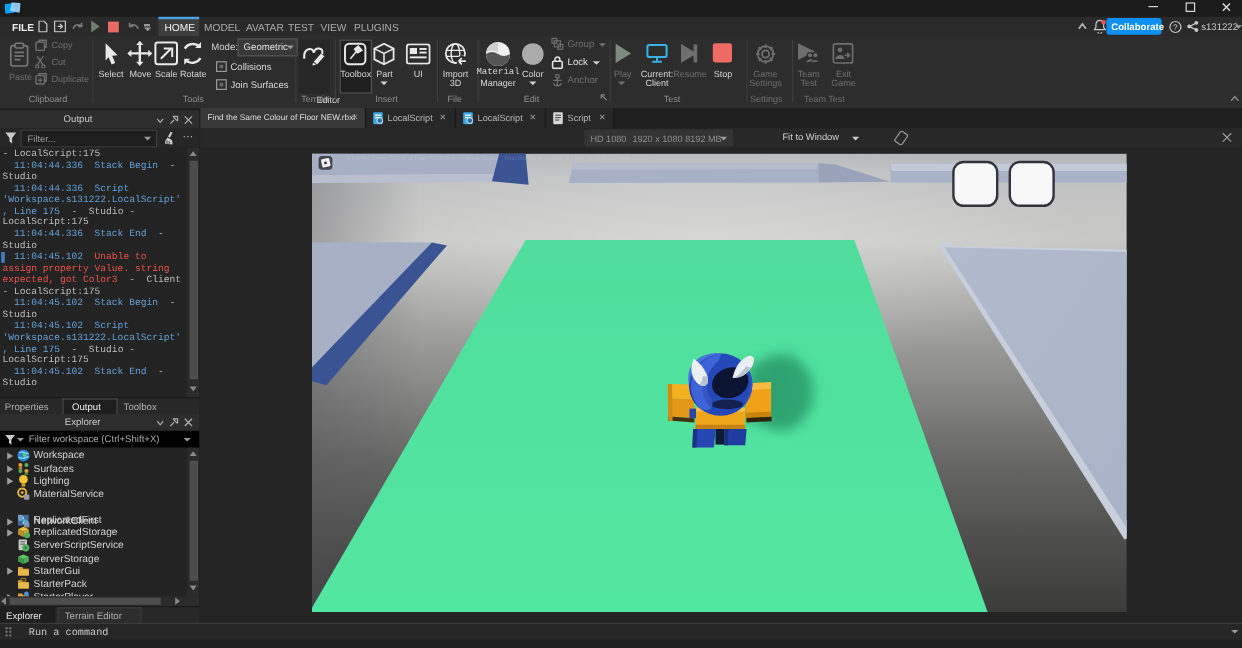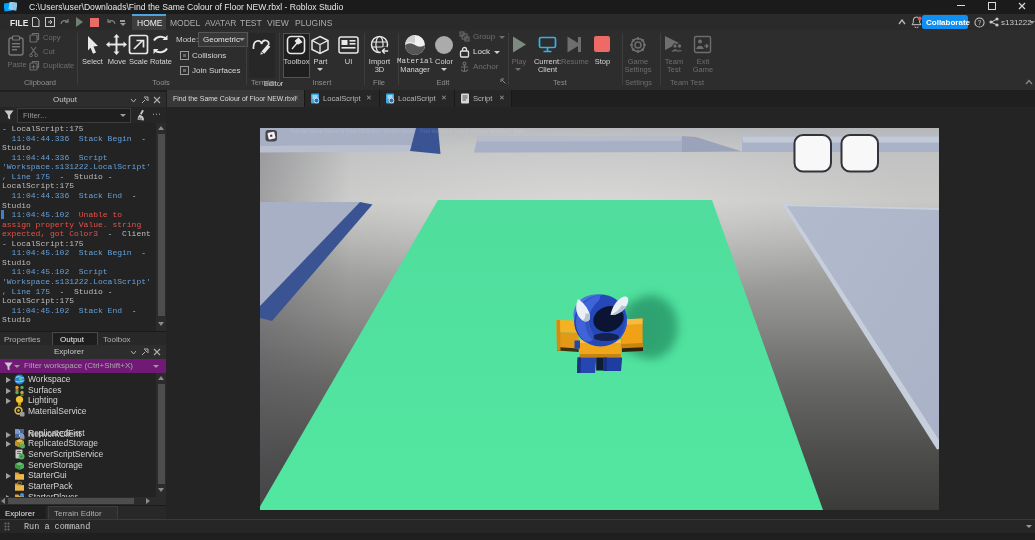--- a/index.html
+++ b/index.html
@@ -24,21 +24,20 @@
 </style>
 </head>
 <body>
 <div id="app">
 
 <div class="abs" style="left:0;top:0;width:1035px;height:14px;background:#1b1b1b;">
   <svg class="abs" style="left:4px;top:2px" width="13" height="10" viewBox="0 0 13 10">
     <rect x="0" y="1" width="8" height="8" fill="#00a2ff" transform="rotate(-8 4 5)"></rect>
     <rect x="5" y="0" width="8" height="8" fill="#9bd7ff" transform="rotate(10 9 4)" opacity="0.9"></rect>
   </svg>
-  <div class="abs" style="left:29px;top:2px;font-size:8.6px;color:#e6e6e6;white-space:nowrap;">C:\Users\user\Downloads\Find the Same Colour of Floor NEW.rbxl - Roblox Studio</div>
   <div class="abs" style="left:957px;top:5px;width:8px;height:1px;background:#d8d8d8;"></div>
   <div class="abs" style="left:988px;top:2px;width:6px;height:6px;border:1px solid #d8d8d8;"></div>
   <svg class="abs" style="left:1018px;top:2px" width="8" height="8" viewBox="0 0 8 8">
         <path d="M1 1 L7 7 M7 1 L1 7" stroke="#d8d8d8" stroke-width="1.2"></path>
       </svg>
 </div>
 
 <div class="abs" style="left:0;top:14px;width:1035px;height:16px;background:#2a2a2a;">
   <div class="abs" style="left:10px;top:4px;font-size:8.5px;font-weight:bold;color:#e8e8e8;">FILE</div>
   <svg class="abs" style="left:31px;top:3px" width="9" height="10" viewBox="0 0 9 10">
@@ -346,20 +345,40 @@
           <rect x="1" y="0.5" width="8" height="10" rx="1" fill="#d8d8d8"></rect>
           <rect x="2.5" y="2.5" width="5" height="1" fill="#555"></rect>
           <rect x="2.5" y="4.5" width="5" height="1" fill="#555"></rect>
           <rect x="2.5" y="6.5" width="3.5" height="1" fill="#555"></rect>
         </svg>
     <div class="abs" style="left:18px;top:4px;font-size:7.6px;color:#b8b8b8;">Script</div>
     <div class="abs" style="left:44px;top:4px;font-size:7px;color:#9a9a9a;">✕</div>
   </div>
 </div>
 
+<div class="abs" style="left:167px;top:107px;width:868px;height:16px;background:#282828;">
+  <div class="abs" style="left:320px;top:1px;width:124px;height:14px;background:#343434;border-radius:2px;">
+    <div class="abs" style="left:5px;top:3px;font-size:7.6px;color:#8e8e8e;">HD 1080</div>
+    <div class="abs" style="left:40px;top:3px;font-size:7.6px;color:#8e8e8e;">1920 x 1080</div>
+    <div class="abs" style="left:84px;top:3px;font-size:7.6px;color:#8e8e8e;">8192 MB</div>
+    <div class="abs" style="left:113px;top:6px;">
+          <span class="caret"></span>
+        </div>
+  </div>
+  <div class="abs" style="left:485px;top:3px;font-size:7.8px;color:#d2d2d2;">Fit to Window</div>
+  <div class="abs" style="left:543px;top:7px;">
+        <span class="caretw"></span>
+      </div>
+  <svg class="abs" style="left:578px;top:2px" width="12" height="12" viewBox="0 0 12 12">
+        <rect x="2.5" y="1" width="7" height="10" rx="1" fill="none" stroke="#9a9a9a" transform="rotate(35 6 6)"></rect>
+      </svg>
+  <svg class="abs" style="left:851px;top:3px" width="9" height="9" viewBox="0 0 9 9">
+        <path d="M1 1 L8 8 M8 1 L1 8" stroke="#9a9a9a" stroke-width="1.1"></path>
+      </svg>
+</div>
 
 <div class="abs" style="left:0;top:107px;width:166px;height:16px;background:#262626;">
   <svg class="abs" style="left:4px;top:3px" width="10" height="10" viewBox="0 0 10 10">
         <path d="M0.5 0.5 h9 l-3.4 4.5 v4.5 l-2.2 -1.5 v-3 z" fill="#c9c9c9"></path>
       </svg>
   <div class="abs" style="left:17px;top:1px;width:112px;height:13px;background:#1e1e1e;border:1px solid #3e3e3e;">
     <div class="abs" style="left:5px;top:2px;font-size:7.8px;color:#9a9a9a;">Filter...</div>
     <div class="abs" style="left:102px;top:5px;">
           <span class="caret"></span>
         </div>
@@ -418,21 +437,21 @@
         <path d="M1 1 L3.5 4 L6 1" fill="none" stroke="#b0b0b0"></path>
       </svg>
   <svg class="abs" style="left:141px;top:3px" width="8" height="8" viewBox="0 0 8 8">
         <path d="M1 7 L4 4 M3 1 h4 v4 M3.5 1.5 l3 3" fill="none" stroke="#b0b0b0"></path>
       </svg>
   <svg class="abs" style="left:153px;top:3px" width="8" height="8" viewBox="0 0 8 8">
         <path d="M1 1 L7 7 M7 1 L1 7" stroke="#b0b0b0" stroke-width="1.1"></path>
       </svg>
 </div>
 
-<div class="abs" style="left:0;top:359px;width:166px;height:14px;background:#701a75;border-bottom:1px solid #191919;">
+<div class="abs" style="left:0;top:359px;width:166px;height:14px;background:#000000;border-bottom:1px solid #191919;">
   <svg class="abs" style="left:4px;top:3px" width="9" height="9" viewBox="0 0 10 10">
         <path d="M0.5 0.5 h9 l-3.4 4.5 v4.5 l-2.2 -1.5 v-3 z" fill="#c9c9c9"></path>
       </svg>
   <div class="abs" style="left:14px;top:6px;">
         <span class="caret"></span>
       </div>
   <div class="abs" style="left:24px;top:2px;font-size:8px;color:#a8a8a8;white-space:nowrap;">Filter workspace (Ctrl+Shift+X)</div>
   <div class="abs" style="left:153px;top:6px;">
         <span class="caret"></span>
       </div>

